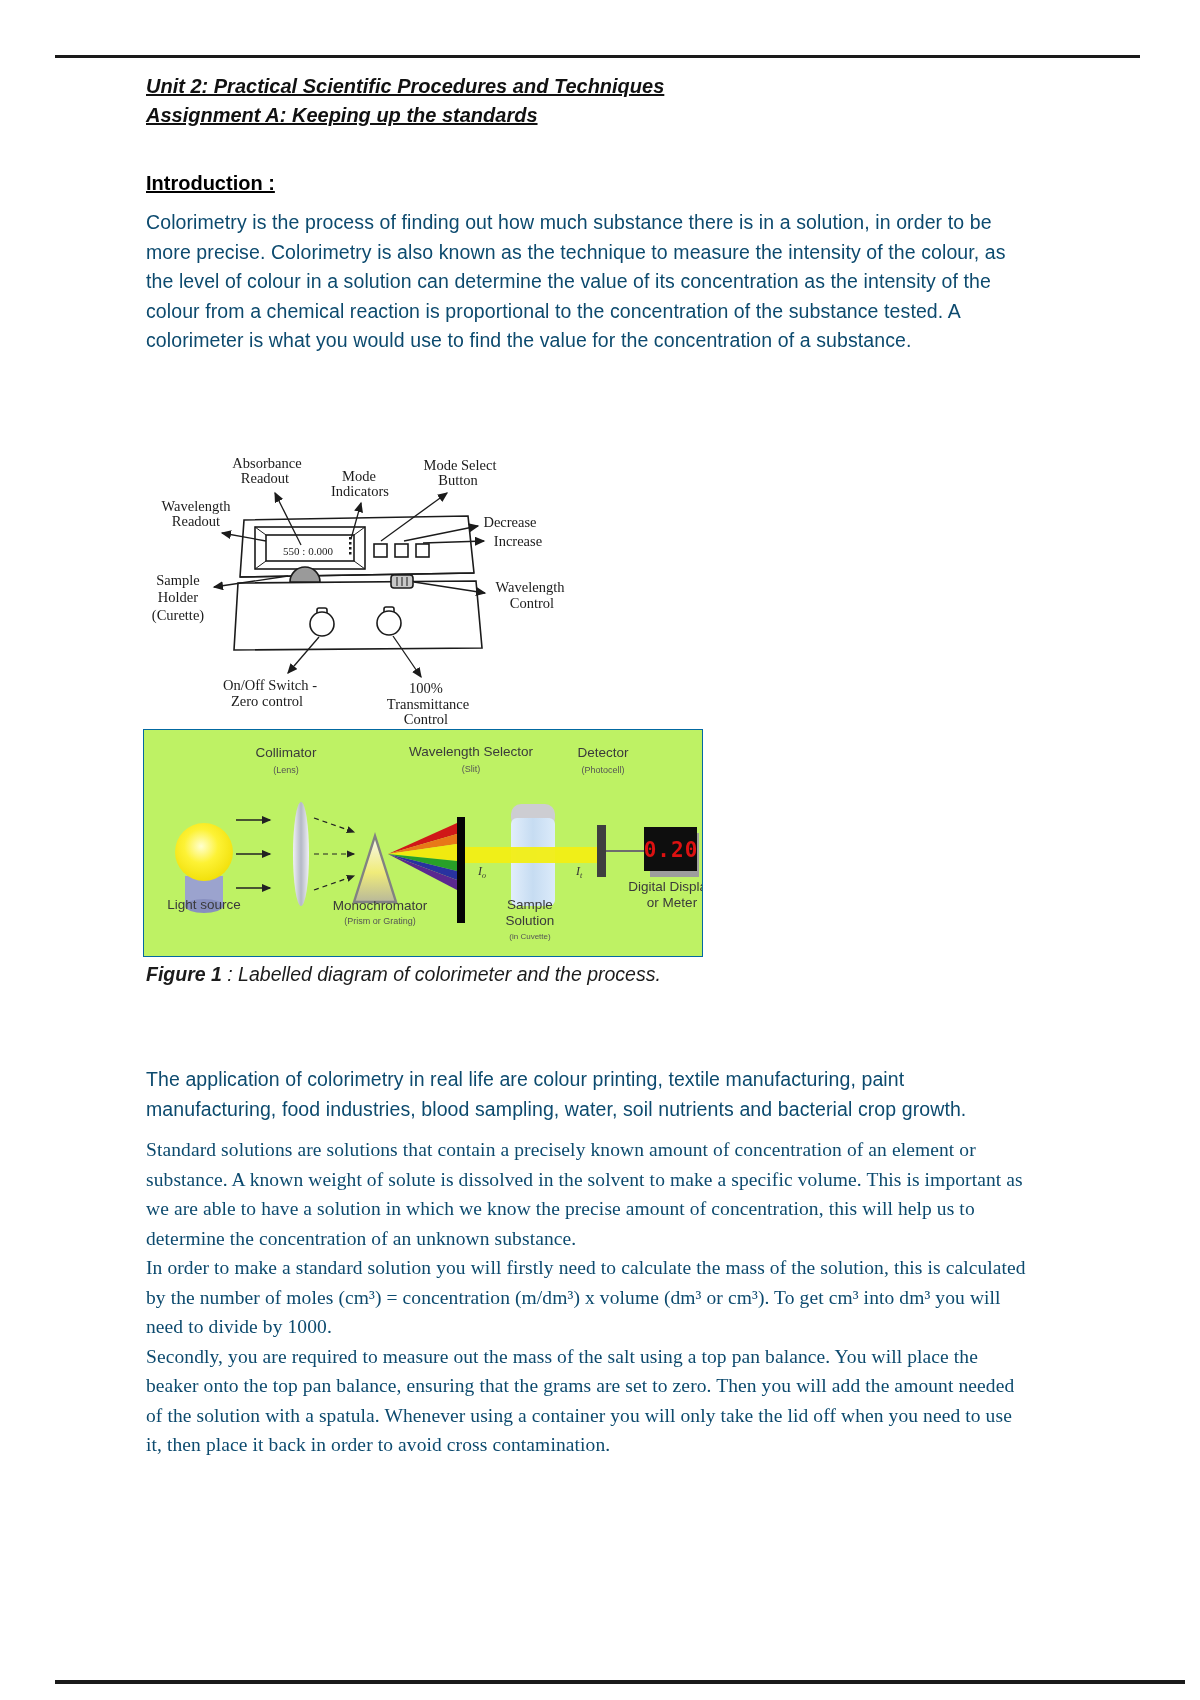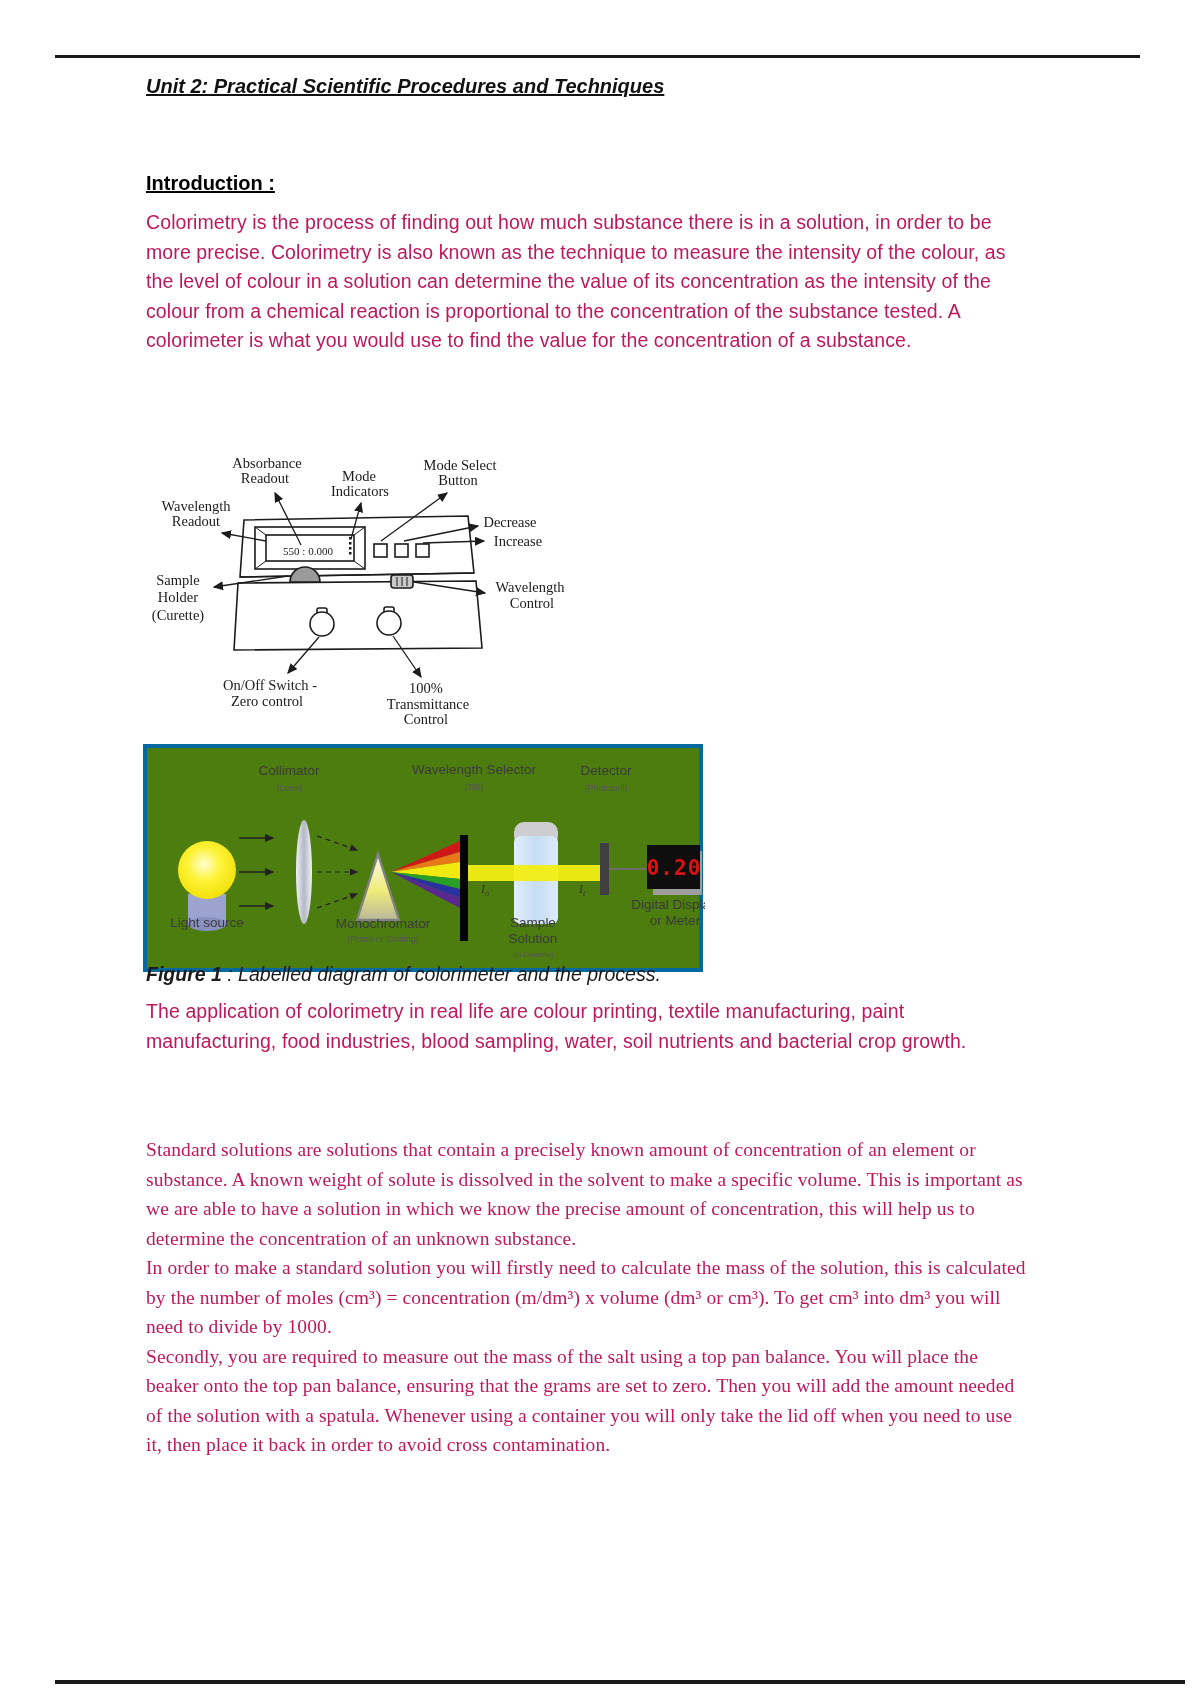--- a/index.html
+++ b/index.html
@@ -7,48 +7,49 @@
         font-family:"Liberation Sans", sans-serif;color:#1c1c1c;}
   .rule{position:absolute;background:#1a1a1a;height:3px;}
   .rule-top{top:55px;left:55px;width:1085px;}
   .rule-bottom{top:1680px;left:55px;width:1130px;height:4px;}
   .doc-title{position:absolute;left:146px;top:72px;font-size:20px;font-weight:bold;
              font-style:italic;line-height:29px;text-decoration:underline;color:#111;}
   .doc-title div{margin:0;}
   .section-heading{position:absolute;left:146px;top:172px;font-size:20px;font-weight:bold;
              text-decoration:underline;color:#000000;}
   .body-text{position:absolute;left:146px;width:880px;margin:0;font-size:19.5px;
-             line-height:29.5px;color:#be185d;letter-spacing:0.1px;}
+             line-height:29.5px;color:#0c4a6e;letter-spacing:0.1px;}
   .p1{top:208px;}
-  .p2{top:997px;}
+  .p2{top:1065px;}
   .p3{top:1135px;}
   .p3 p{margin:0;font-family:Liberation Serif, serif;}
   .caption{position:absolute;left:146px;top:963px;margin:0;font-size:19.5px;font-style:italic;text-align:right;}
   .caption .cap-bold{font-weight:bold;}
-  .fig2-box{position:absolute;left:143px;top:744px;width:560px;height:228px;
-            border:4px solid #0369a1;background:#4d7c0f;box-sizing:border-box;}
+  .fig2-box{position:absolute;left:143px;top:729px;width:560px;height:228px;
+            border:1px solid #0369a1;background:#bef264;box-sizing:border-box;}
   svg text{user-select:none;}
   .d1-label{font-family:"Liberation Serif", serif;font-size:14.5px;fill:#1b1b1b;}
   .d1-display{font-family:"Liberation Serif", serif;font-size:11px;fill:#222;}
   .d2-label{font-family:"Liberation Sans", sans-serif;font-size:13.5px;fill:#3a3a3a;}
   .d2-sub{font-family:"Liberation Sans", sans-serif;font-size:9px;fill:#555;}
   .d2-sub-sm{font-family:"Liberation Sans", sans-serif;font-size:8px;fill:#555;}
   .d2-io{font-family:"Liberation Serif", serif;font-style:italic;font-size:12px;fill:#333;}
   .d2-meter{font-family:"DejaVu Sans Mono", monospace;font-weight:bold;font-size:21px;
             fill:#dd1111;letter-spacing:1px;}
 </style>
 </head>
 <body>
 
 <div class="page">
 
   <div class="rule rule-top"></div>
 
   <div class="doc-title">
     <div>Unit 2: Practical Scientific Procedures and Techniques</div>
+    <div>Assignment A: Keeping up the standards</div>
   </div>
 
   <div class="section-heading">Introduction :</div>
 
   <p class="body-text p1">Colorimetry is the process of finding out how much substance there is in a solution, in order to be more precise. Colorimetry is also known as the technique to measure the intensity of the colour, as the level of colour in a solution can determine the value of its concentration as the intensity of the colour from a chemical reaction is proportional to the concentration of the substance tested. A colorimeter is what you would use to find the value for the concentration of a substance.</p>
 
   <svg style="position:absolute;left:138px;top:440px;" width="470" height="292" viewBox="0 0 470 292">
     <defs>
       <marker id="ah1" markerWidth="9" markerHeight="8" refX="7" refY="3.5" orient="auto">
         <path d="M0,0 L8,3.5 L0,7 Z" fill="#1b1b1b"></path>

